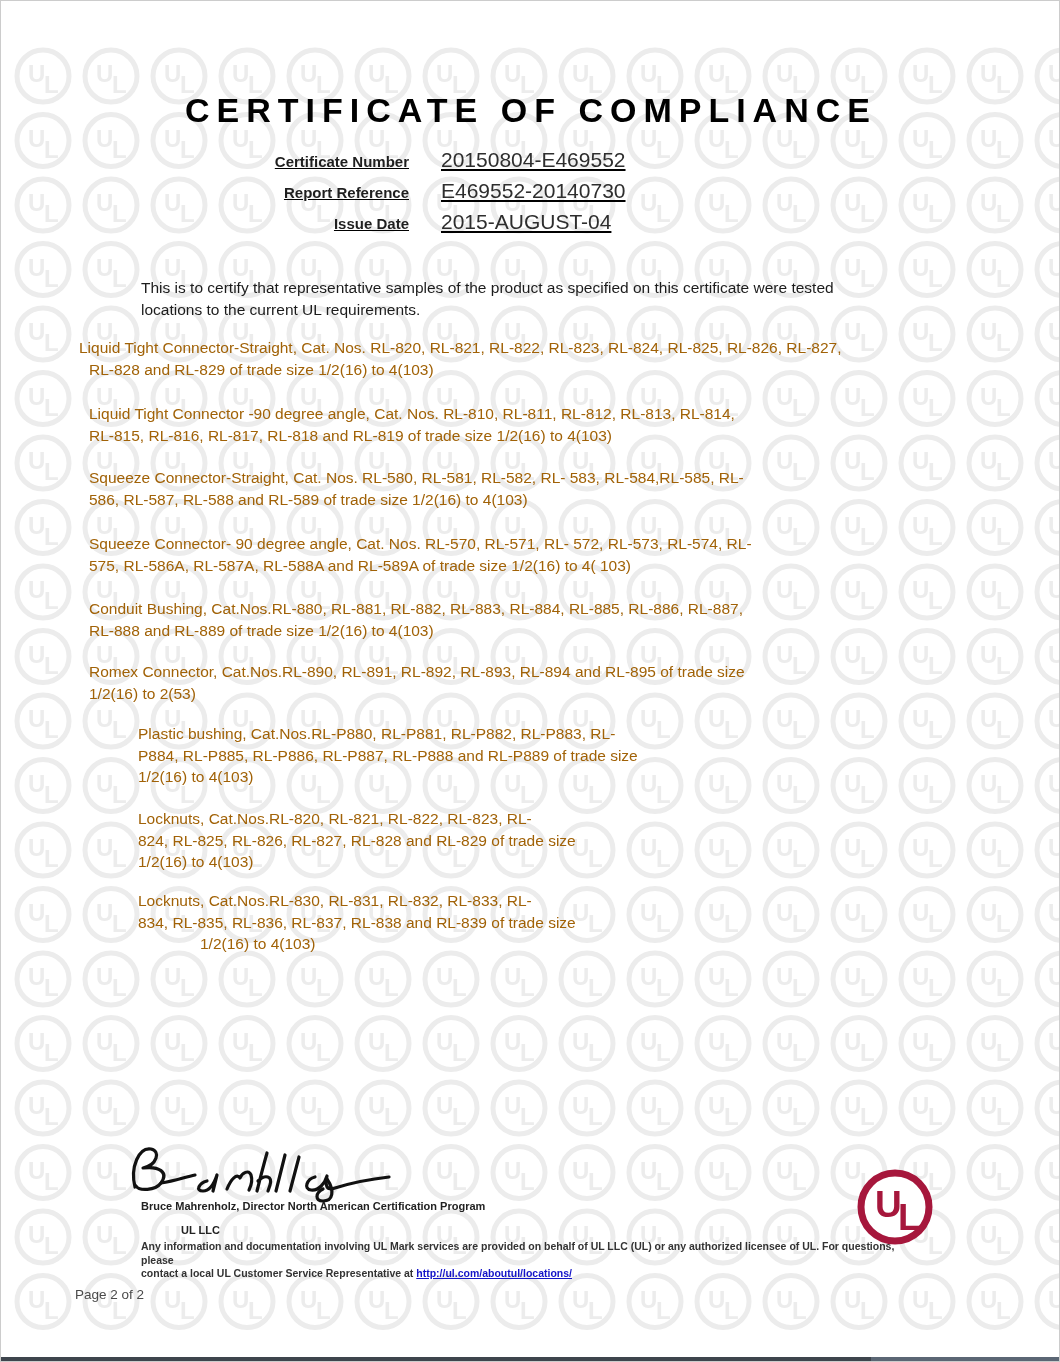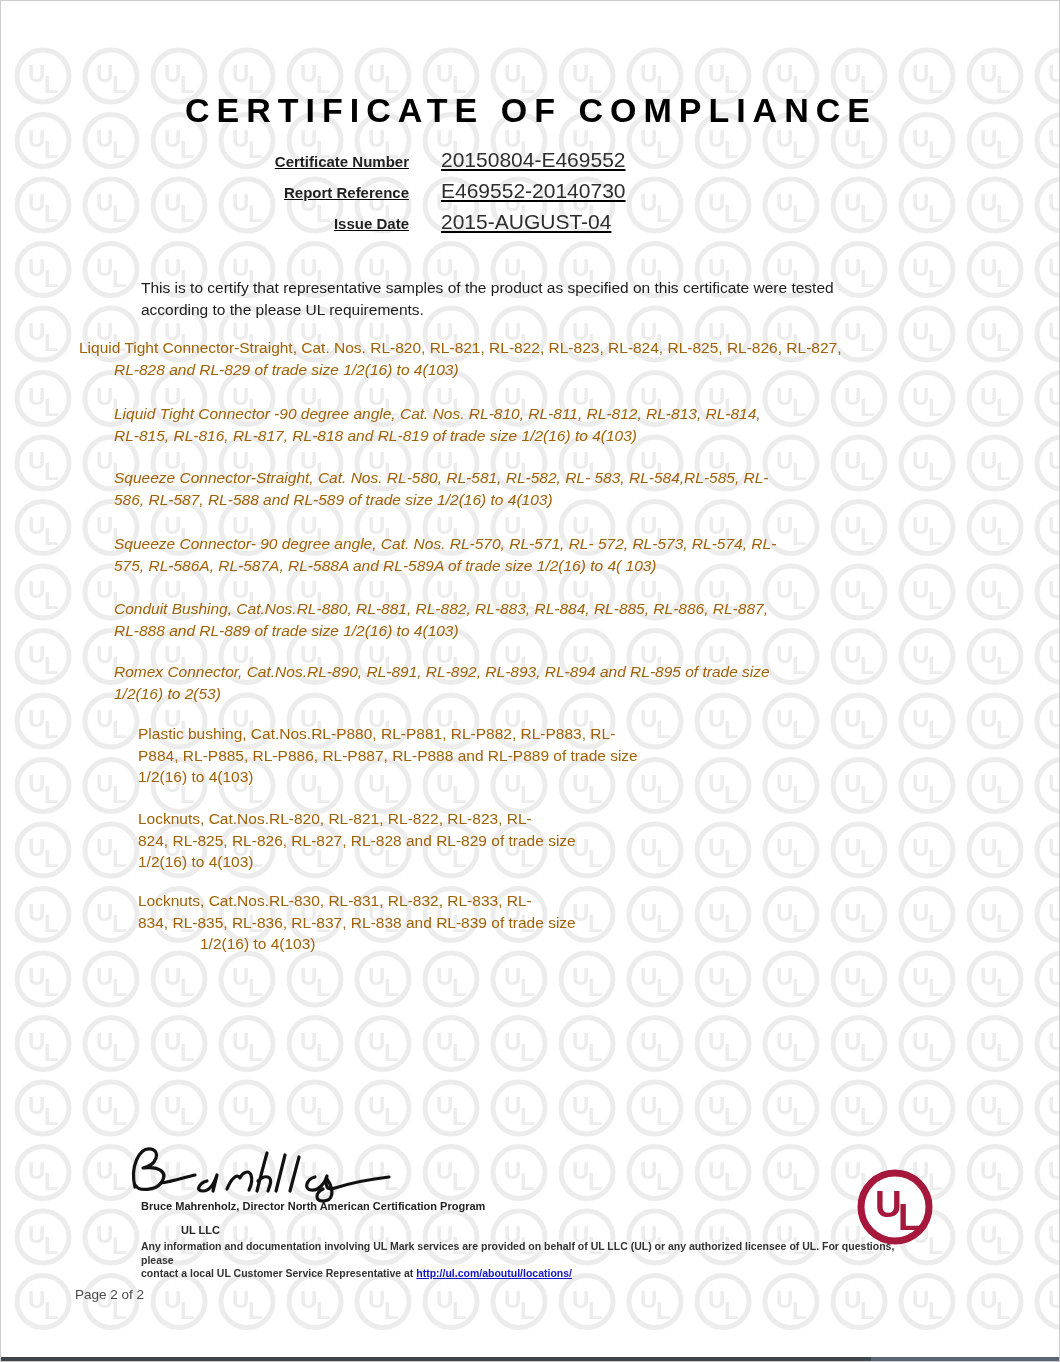--- a/index.html
+++ b/index.html
@@ -27,21 +27,21 @@
   .cert-label{width:400px;text-align:right;font-size:15px;font-weight:bold;color:#1f1f1f;}
   .cert-value{margin-left:32px;font-size:21px;color:#2e2e2e;}
 
   .intro{position:absolute;top:276px;left:0;width:1000px;font-size:15.5px;color:#1c1c1c;}
   .intro div{line-height:22px;padding-left:140px;}
 
   .para{position:absolute;left:0;width:1030px;font-size:15.5px;color:#a16207;}
   .para div{line-height:21.5px;}
   .ind-a{padding-left:78px;}
   .ind-b{padding-left:137px;}
-  .ind-c{padding-left:113px;font-style:italic;}
+  .ind-c{padding-left:88px;}
   .ind-d{padding-left:199px;}
 
   .sig-svg{position:absolute;left:126px;top:1140px;}
   .sig-name{position:absolute;left:140px;top:1199px;font-size:11px;font-weight:bold;color:#222;}
   .sig-company{position:absolute;left:140px;top:1223px;font-size:11px;font-weight:bold;color:#222;padding-left:40px;}
   .footer-note{position:absolute;left:140px;top:1239px;font-size:10.5px;font-weight:bold;color:#333;line-height:13.5px;width:760px;}
   .footer-note a{color:#1414c8;text-decoration:underline;font-weight:bold;}
   .page-indicator{position:absolute;left:74px;top:1286px;font-size:13.5px;color:#4a4a4a;}
 
   .ul-logo{position:absolute;left:852px;top:1164px;}
@@ -1672,21 +1672,21 @@
         <div class="cert-value">E469552-20140730</div>
       </div>
       <div class="cert-row">
         <div class="cert-label">Issue Date</div>
         <div class="cert-value">2015-AUGUST-04</div>
       </div>
     </div>
 
     <div class="intro">
       <div>This is to certify that representative samples of the product as specified on this certificate were tested</div>
-      <div>according to the please UL requirements.</div>
+      <div>locations to the current UL requirements.</div>
     </div>
 
     <div class="para" style="top:336px">
       <div class="ind-a">Liquid Tight Connector-Straight, Cat. Nos. RL-820, RL-821, RL-822, RL-823, RL-824, RL-825, RL-826, RL-827,</div>
       <div class="ind-c">RL-828 and RL-829 of trade size 1/2(16) to 4(103)</div>
     </div>
 
     <div class="para" style="top:402px">
       <div class="ind-c">Liquid Tight Connector -90 degree angle, Cat. Nos. RL-810, RL-811, RL-812, RL-813, RL-814,</div>
       <div class="ind-c">RL-815, RL-816, RL-817, RL-818 and RL-819 of trade size 1/2(16) to 4(103)</div>

